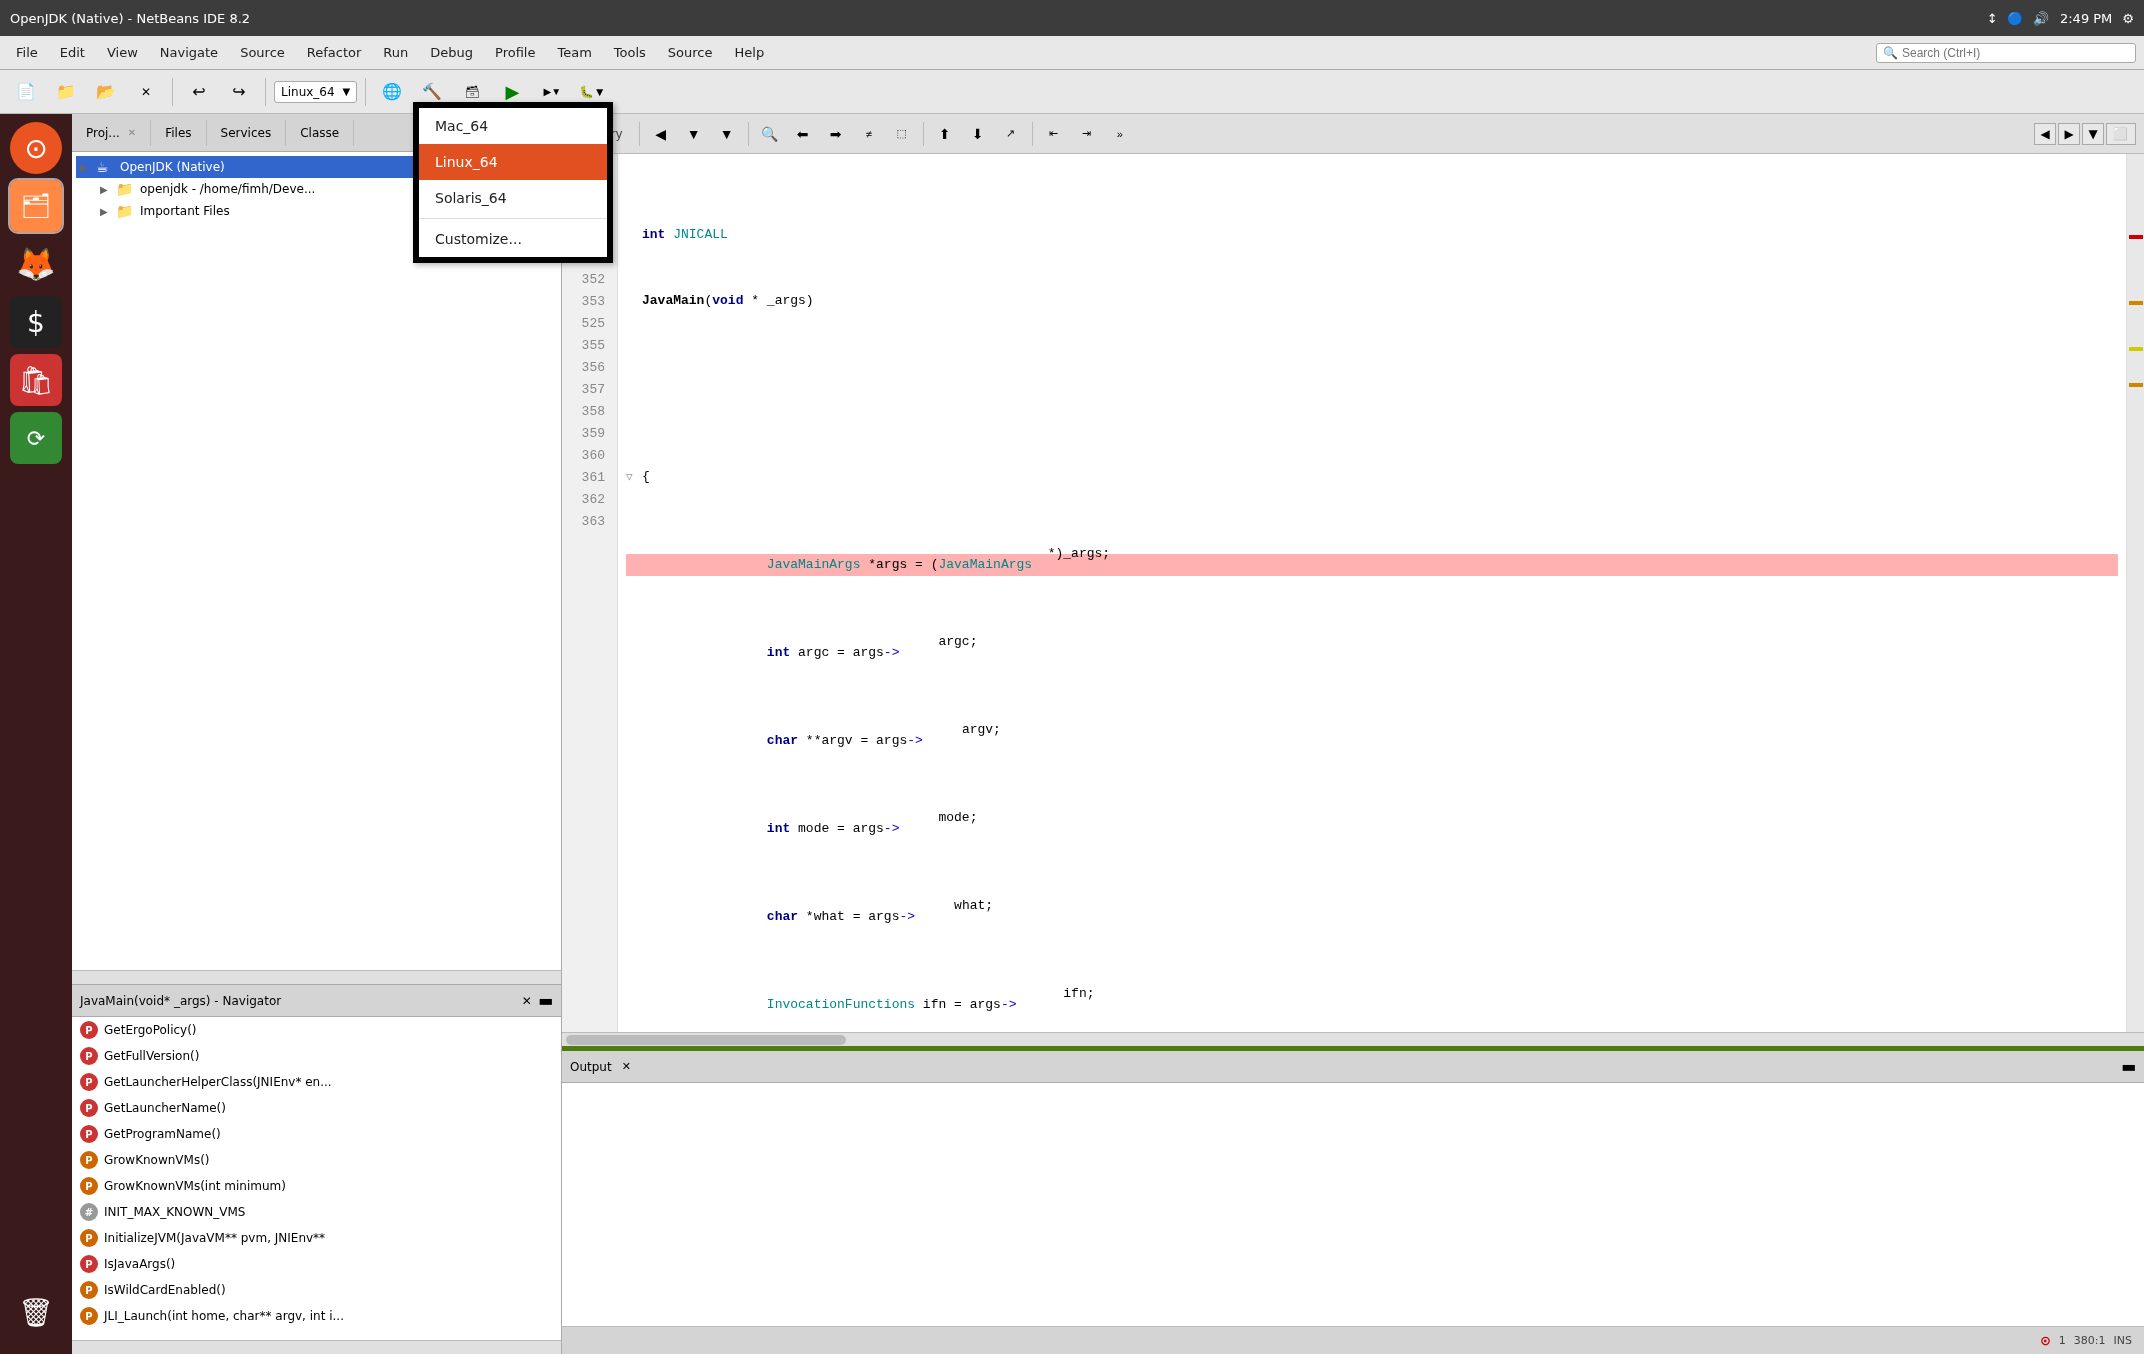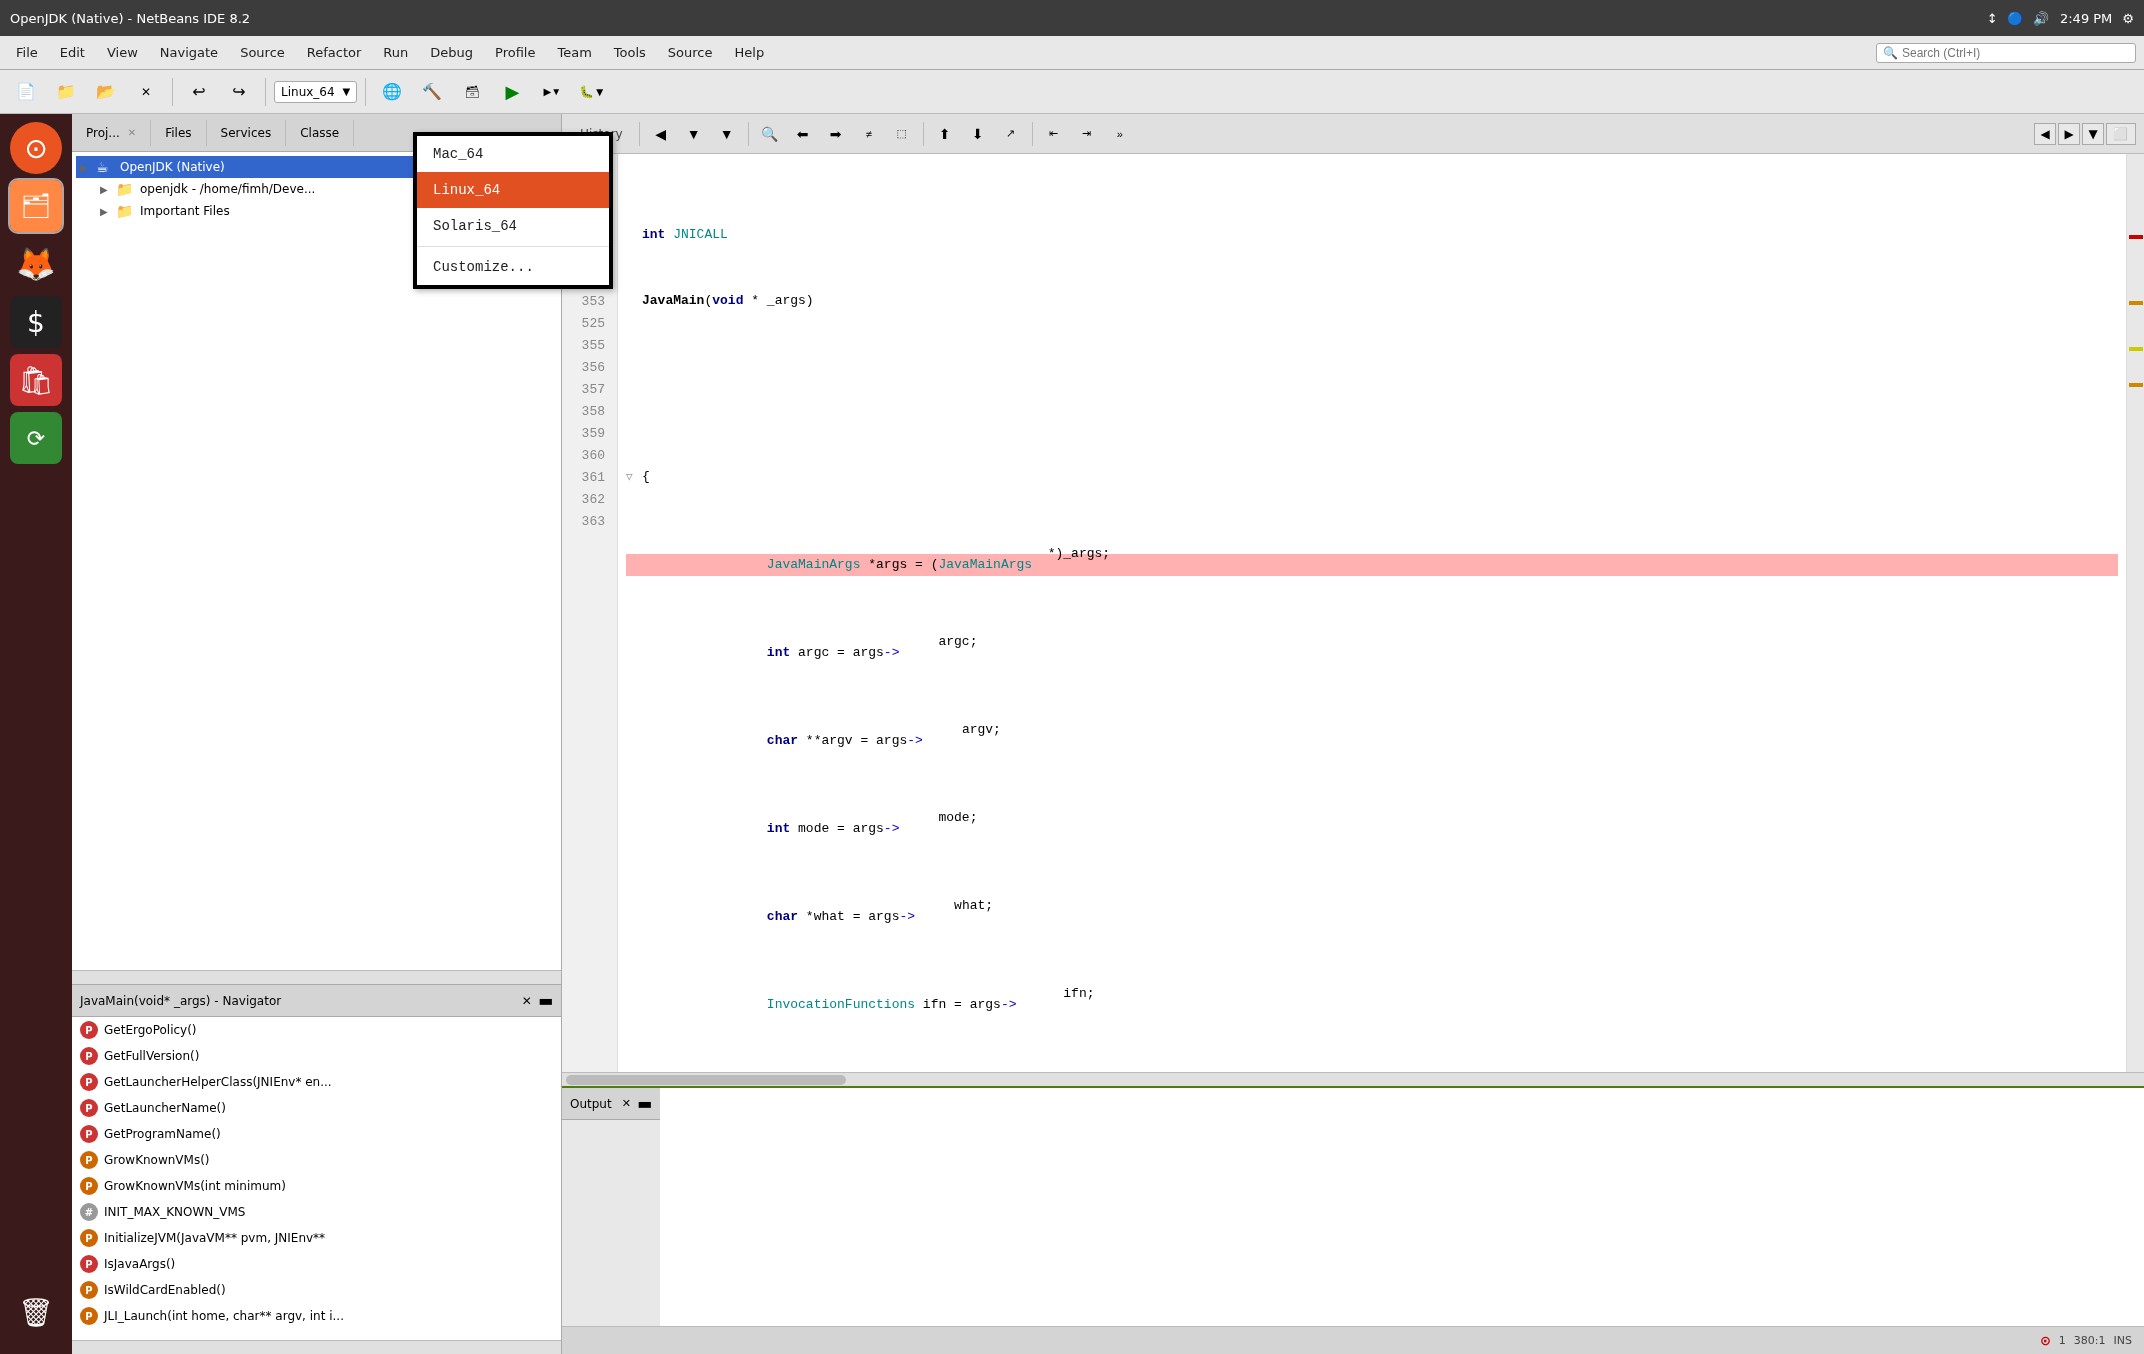--- a/index.html
+++ b/index.html
@@ -79,28 +79,27 @@
       padding: 3px 6px;
       cursor: pointer;
       font-size: 12px;
       position: relative;
     }
     #platform-dropdown .arrow { margin-left: 8px; font-size: 10px; }
 
     
     #platform-menu {
       position: absolute;
-      top: 132px;
+      top: 102px;
       left: 413px;
       background: #fff;
-      border: 4px solid #000000;
+      border: 6px solid #000000;
       z-index: 100;
       width: 200px;
       box-shadow: 2px 2px 6px rgba(0,0,0,0.3);
-      font-family: Liberation Mono, monospace;
     }
     .platform-menu-item {
       padding: 10px 16px;
       cursor: pointer;
       font-size: 14px;
       color: #222;
     }
     .platform-menu-item.selected { background: #e05020; color: #fff; }
     .platform-menu-sep { height: 1px; background: #ddd; margin: 2px 0; }
 
@@ -315,25 +314,25 @@
     .gutter-mark.red { background: #cc0000; }
     .gutter-mark.orange { background: #cc8800; }
     .gutter-mark.yellow { background: #cccc00; }
 
     
     #code-hscroll { height: 14px; background: #e0e0e0; border-top: 1px solid #bbb; display: flex; align-items: center; }
     #code-hscroll .scrollbar-thumb { height: 10px; width: 280px; background: #bbb; border-radius: 5px; margin-left: 4px; }
 
     
     #output-panel {
-      height: 240px;
+      height: 280px;
       background: #e8e8e8;
-      border-top: 2px solid #4d7c0f;
-      display: flex;
-      flex-direction: row;
+      border-top: 5px solid #4d7c0f;
+      display: flex;
+      flex-direction: column;
     }
     #output-header {
       background: #d4d4d4;
       height: 32px;
       display: flex; align-items: center;
       padding: 0 8px;
       border-bottom: 1px solid #aaa;
       font-size: 12px;
       gap: 6px;
     }

